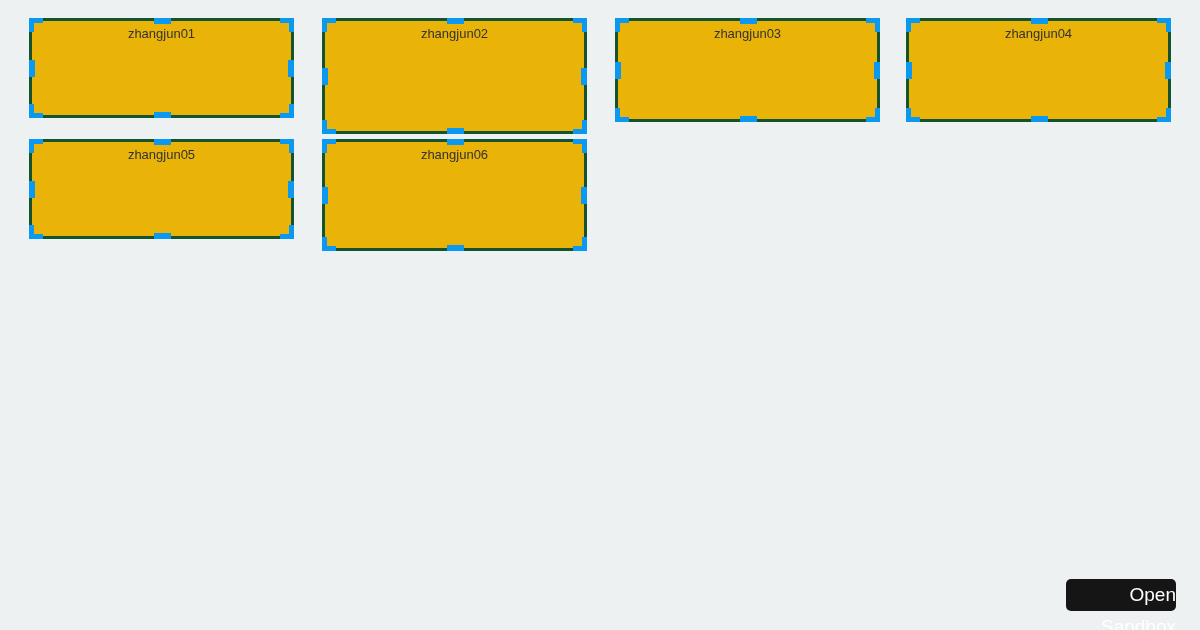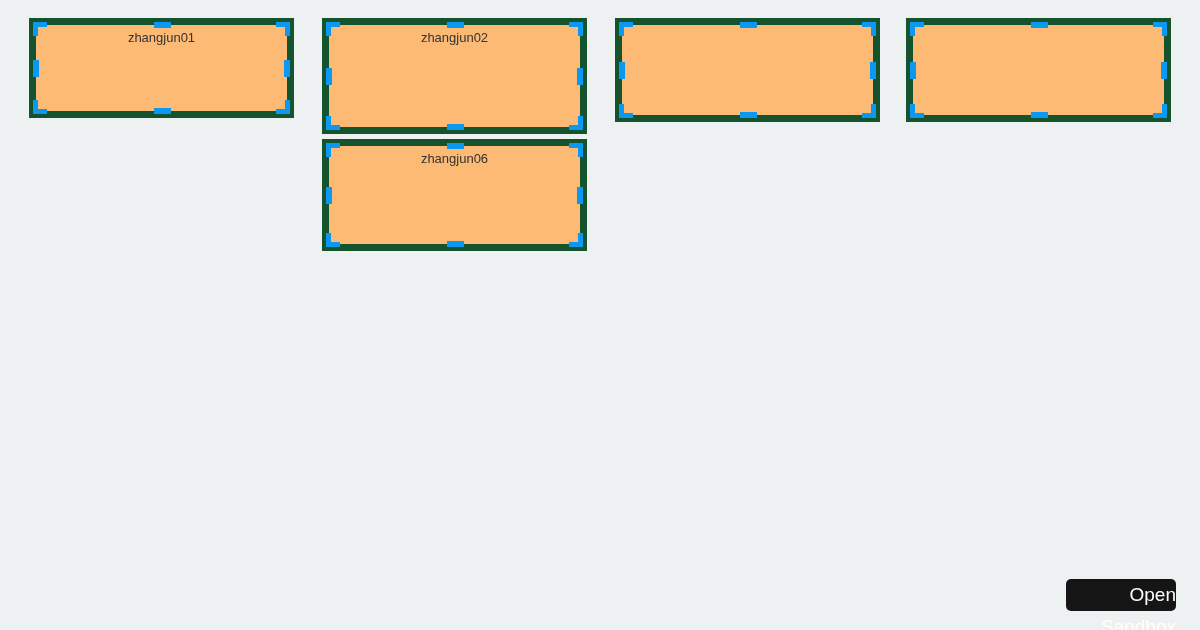--- a/index.html
+++ b/index.html
@@ -21,22 +21,22 @@
     position: absolute;
     inset: 0;
     width: 1200px;
     height: 630px;
   }
 
   
   .sel-box {
     position: absolute;
     box-sizing: border-box;
-    background: #fdba74;
-    border: 7px solid #14532d;
+    background: #eab308;
+    border: 3px solid #14532d;
   }
 
   .sel-label {
     position: absolute;
     left: 0;
     right: 0;
     top: 5px;
     text-align: center;
     font-size: 13px;
     line-height: 16px;
@@ -149,30 +149,43 @@
       <div class="corner tl"></div>
       <div class="corner tr"></div>
       <div class="corner bl"></div>
       <div class="corner br"></div>
       <div class="h edge-h top"></div>
       <div class="h edge-h bottom"></div>
       <div class="h edge-v left"></div>
       <div class="h edge-v right"></div>
     </div>
     <div class="sel-box" style="left: 615px; top: 18px; width: 265px; height: 104px;">
+      <div class="sel-label">zhangjun03</div>
       <div class="corner tl"></div>
       <div class="corner tr"></div>
       <div class="corner bl"></div>
       <div class="corner br"></div>
       <div class="h edge-h top"></div>
       <div class="h edge-h bottom"></div>
       <div class="h edge-v left"></div>
       <div class="h edge-v right"></div>
     </div>
     <div class="sel-box" style="left: 906px; top: 18px; width: 265px; height: 104px;">
+      <div class="sel-label">zhangjun04</div>
+      <div class="corner tl"></div>
+      <div class="corner tr"></div>
+      <div class="corner bl"></div>
+      <div class="corner br"></div>
+      <div class="h edge-h top"></div>
+      <div class="h edge-h bottom"></div>
+      <div class="h edge-v left"></div>
+      <div class="h edge-v right"></div>
+    </div>
+    <div class="sel-box" style="left: 29px; top: 139px; width: 265px; height: 100px;">
+      <div class="sel-label">zhangjun05</div>
       <div class="corner tl"></div>
       <div class="corner tr"></div>
       <div class="corner bl"></div>
       <div class="corner br"></div>
       <div class="h edge-h top"></div>
       <div class="h edge-h bottom"></div>
       <div class="h edge-v left"></div>
       <div class="h edge-v right"></div>
     </div>
     <div class="sel-box" style="left: 322px; top: 139px; width: 265px; height: 112px;">

